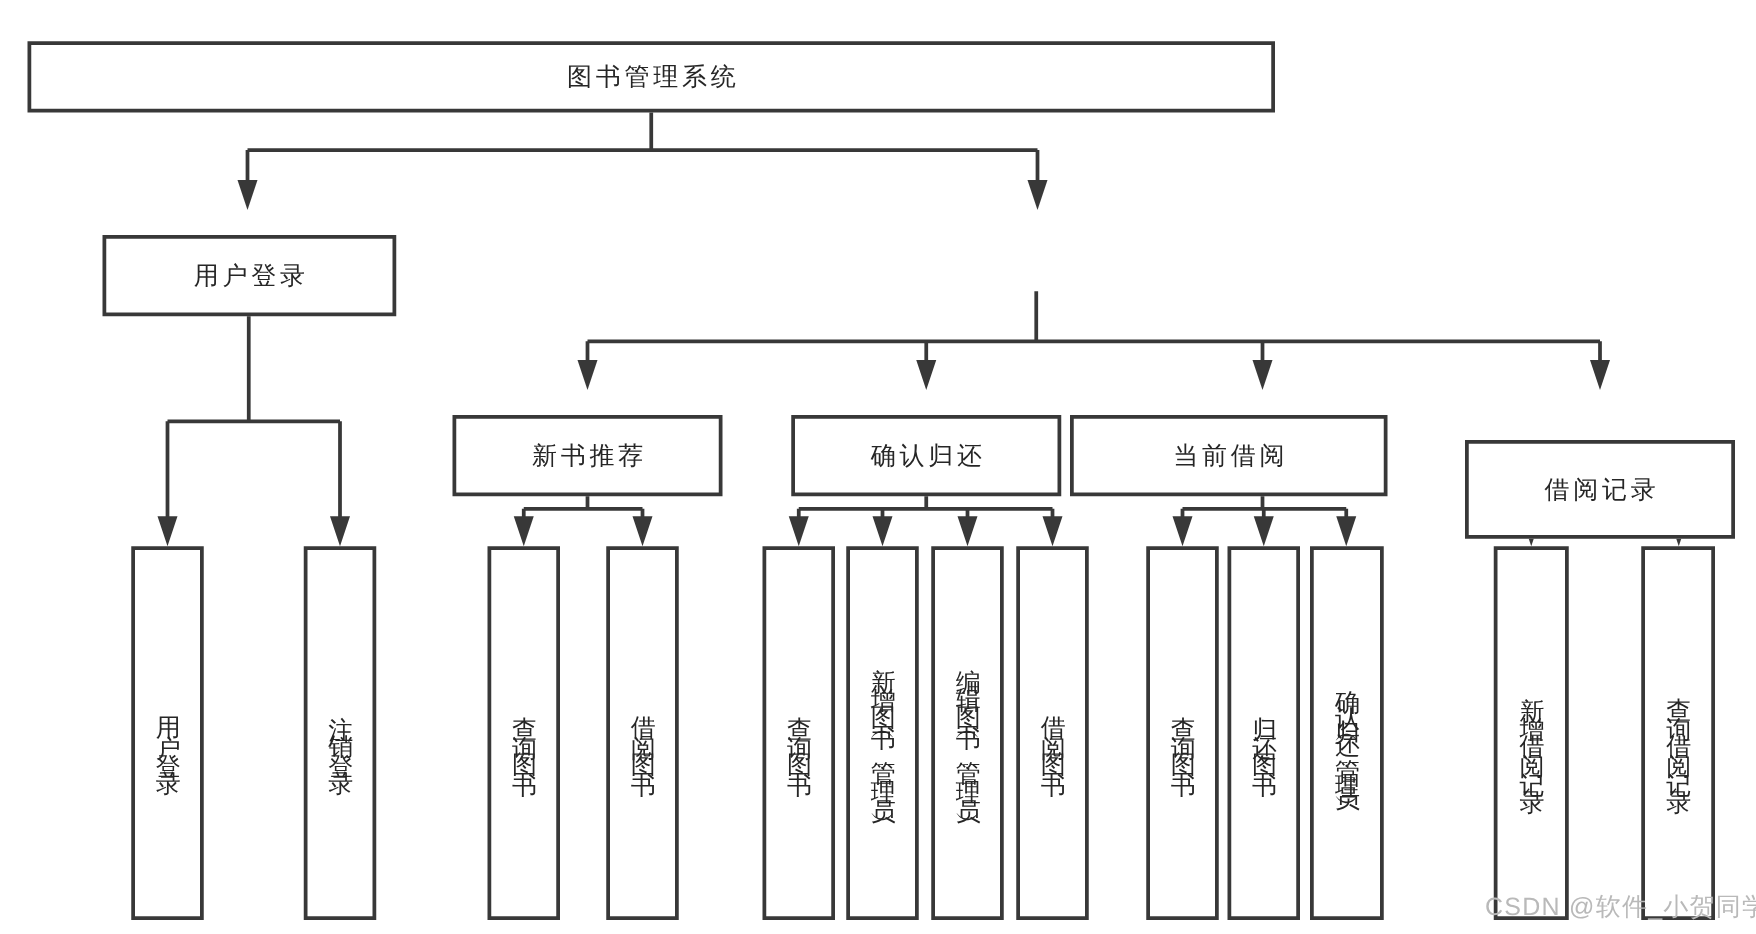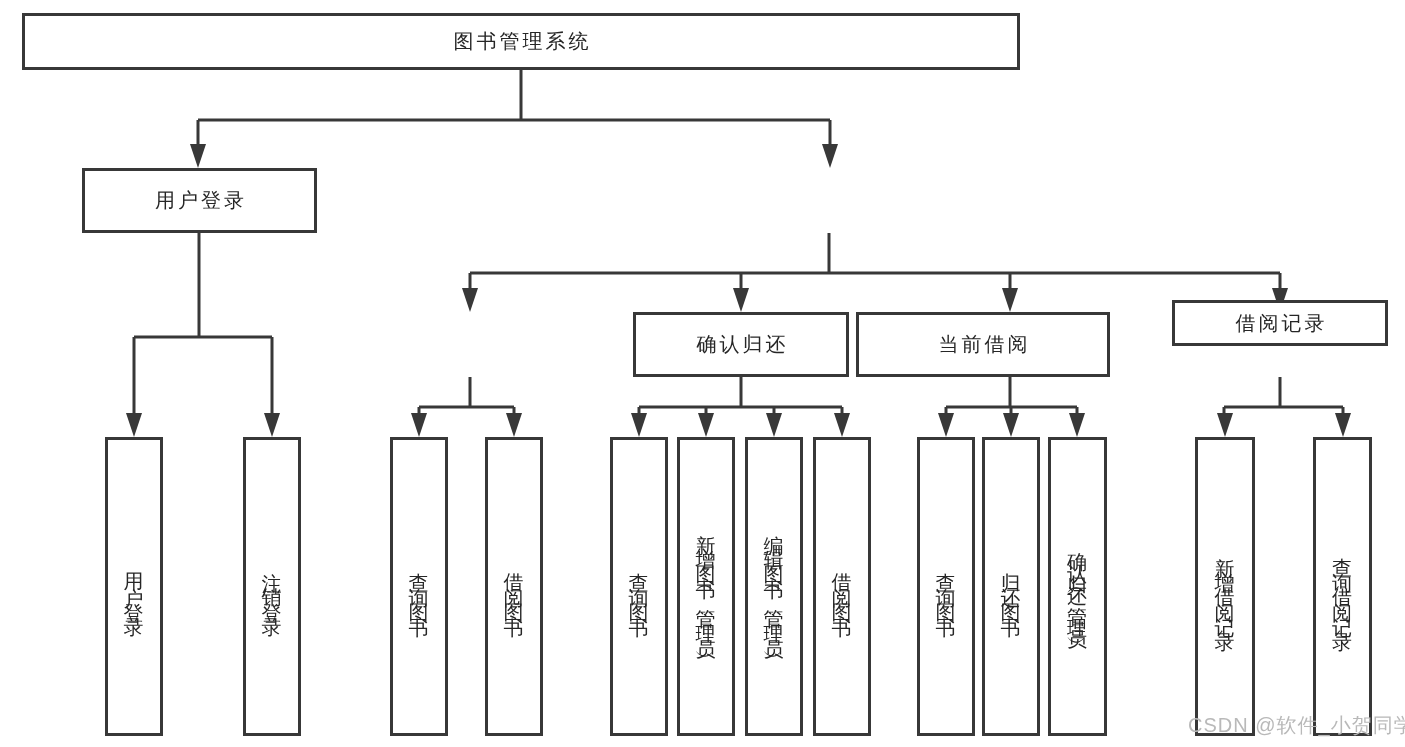--- a/index.html
+++ b/index.html
@@ -25,21 +25,21 @@
     box-sizing:border-box;
     background:#fff;
     border:3px solid var(--line);
     display:flex;
     align-items:center;
     justify-content:center;
     z-index:2;
     font-size:20px;
     color:var(--text);
   }
-  .node.h{letter-spacing:3px;text-indent:3px;}
+  .node.h{letter-spacing:3px;text-indent:3px;margin-top:20px;}
   .node.v{
     writing-mode:vertical-rl;
     text-orientation:mixed;
     letter-spacing:15px;
     line-height:1;
   }
   .node.v.tight{letter-spacing:11px;}
   .watermark{
     position:absolute;
     z-index:5;
@@ -88,23 +88,24 @@
     <polygon points="1003,413 1019,413 1011,437"></polygon>
     <polygon points="1069,413 1085,413 1077,437"></polygon>
     <polygon points="1217,413 1233,413 1225,437"></polygon>
     <polygon points="1335,413 1351,413 1343,437"></polygon>
   </svg>
 
   <div class="node h" style="left:22px;top:13px;width:998px;height:57px">图书管理系统</div>
 
   <div class="node h" style="left:82px;top:168px;width:235px;height:65px">用户登录</div>
 
+  <div class="node h" style="left:362px;top:312px;width:216px;height:65px">新书推荐</div>
   <div class="node h" style="left:633px;top:312px;width:216px;height:65px">确认归还</div>
   <div class="node h" style="left:856px;top:312px;width:254px;height:65px">当前借阅</div>
-  <div class="node h" style="left:1172px;top:300px;width:216px;height:46px">借阅记录</div>
+  <div class="node h" style="left:1172px;top:332px;width:216px;height:79px">借阅记录</div>
 
   <div class="node v" style="left:105px;top:437px;width:58px;height:299px">用户登录</div>
   <div class="node v" style="left:243px;top:437px;width:58px;height:299px">注销登录</div>
 
   <div class="node v" style="left:390px;top:437px;width:58px;height:299px">查询图书</div>
   <div class="node v" style="left:485px;top:437px;width:58px;height:299px">借阅图书</div>
 
   <div class="node v" style="left:610px;top:437px;width:58px;height:299px">查询图书</div>
   <div class="node v" style="left:677px;top:437px;width:58px;height:299px">新增图书（管理员）</div>
   <div class="node v" style="left:745px;top:437px;width:58px;height:299px">编辑图书（管理员）</div>

